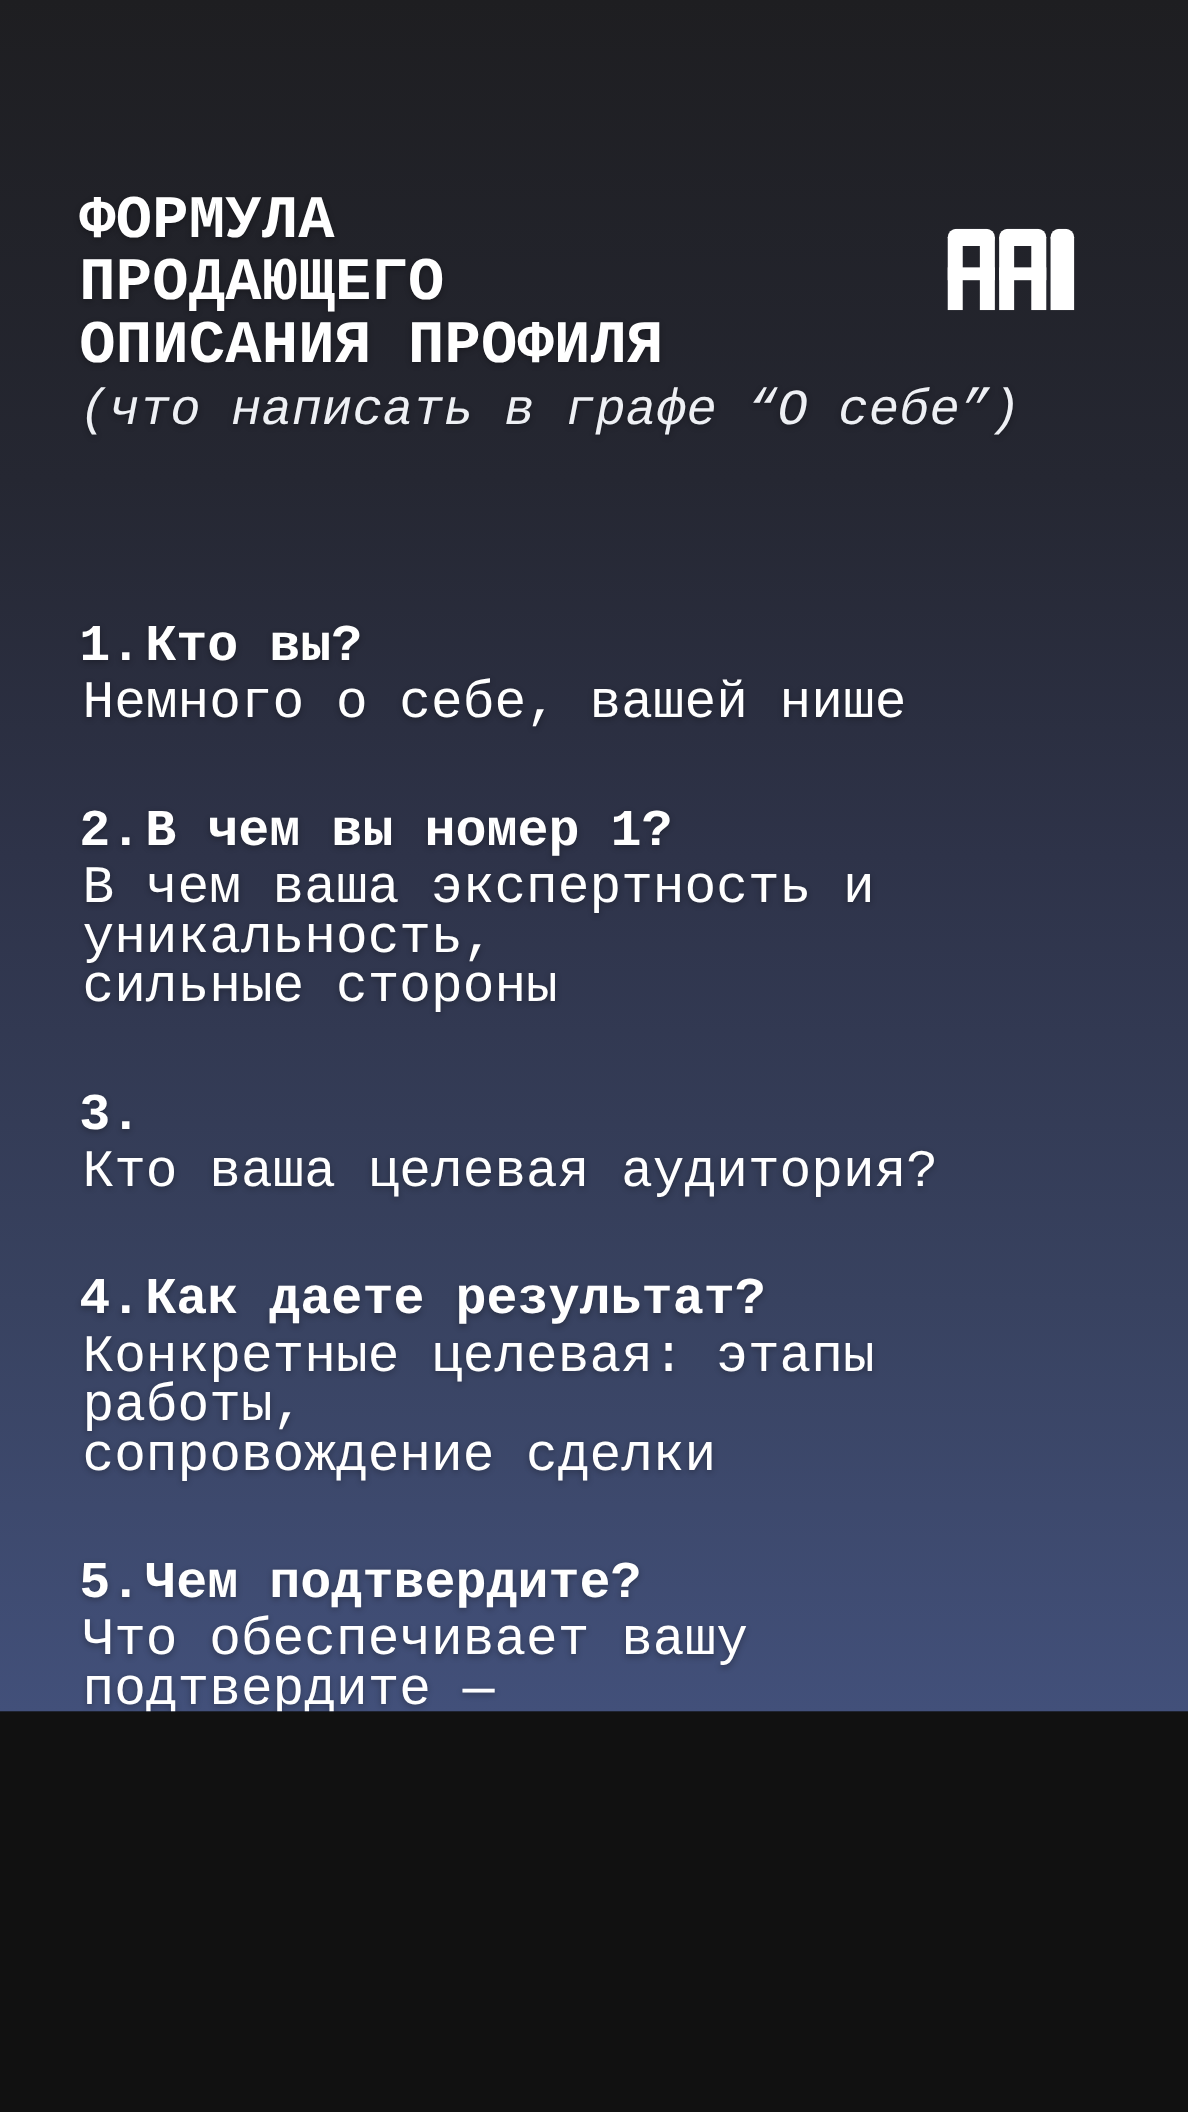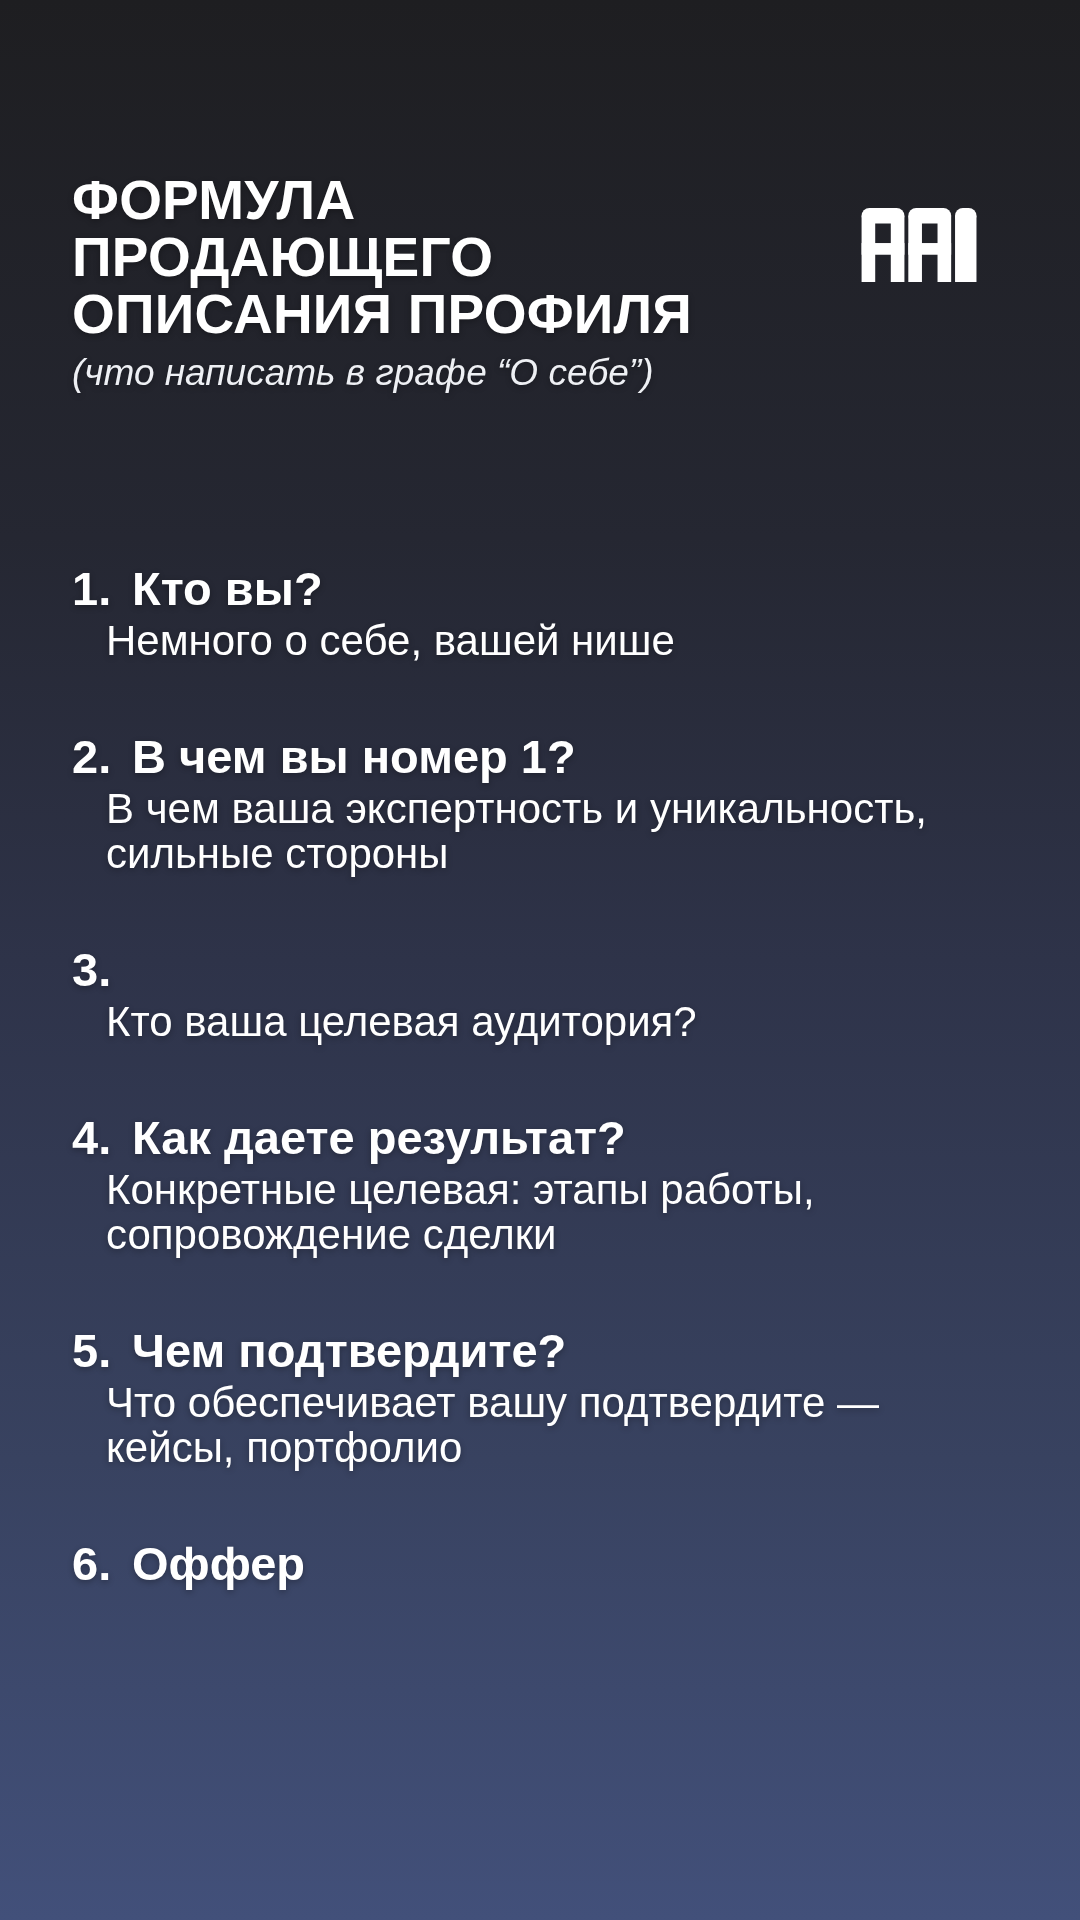--- a/index.html
+++ b/index.html
@@ -2,46 +2,47 @@
 <html lang="ru"><head>
 <meta charset="utf-8">
 <style>
   * { margin: 0; padding: 0; box-sizing: border-box; }
   html, body { background: #111; }
   body { font-family: "Liberation Sans", "DejaVu Sans", sans-serif; }
 
   .poster {
     position: relative;
     width: 1080px;
-    height: 1920px;
+    height: 1556px;
     margin: 0 auto;
     overflow: hidden;
     color: #ffffff;
     background: linear-gradient(180deg, #1e1e21 0%, #252732 28%, #2e3349 50%, #384260 76%, #42507a 100%);
+    font-family: Liberation Mono, monospace;
   }
 
   .content {
     position: relative;
     height: 100%;
     padding: 172px 72px 0 72px;
   }
 
   
   .title {
     font-size: 55px;
     line-height: 57px;
     font-weight: bold;
     letter-spacing: 0.2px;
     white-space: pre-line;
     text-shadow: 0 2px 6px rgba(0,0,0,0.30);
   }
 
   .subtitle {
     margin-top: 6px;
-    font-size: 37px;
+    font-size: 46px;
     line-height: 48px;
     font-style: italic;
     color: #eef0f4;
     text-shadow: 0 2px 6px rgba(0,0,0,0.30);
   }
 
   .logo {
     position: absolute;
     top: 208px;
     right: 95px;
@@ -76,25 +77,24 @@
   }
 
   .item-number {
     flex: none;
     min-width: 60px;
   }
 
   .item-body {
     margin-top: 6px;
     padding-left: 3px;
-    font-size: 42px;
+    font-size: 48px;
     line-height: 45px;
     white-space: pre-line;
     text-shadow: 0 2px 6px rgba(0,0,0,0.30);
-    margin-left: 31px;
   }
 </style>
 </head>
 <body>
 
 <div class="poster">
   <div class="content">
 
     <div class="header">
       <h1 class="title">ФОРМУЛА

